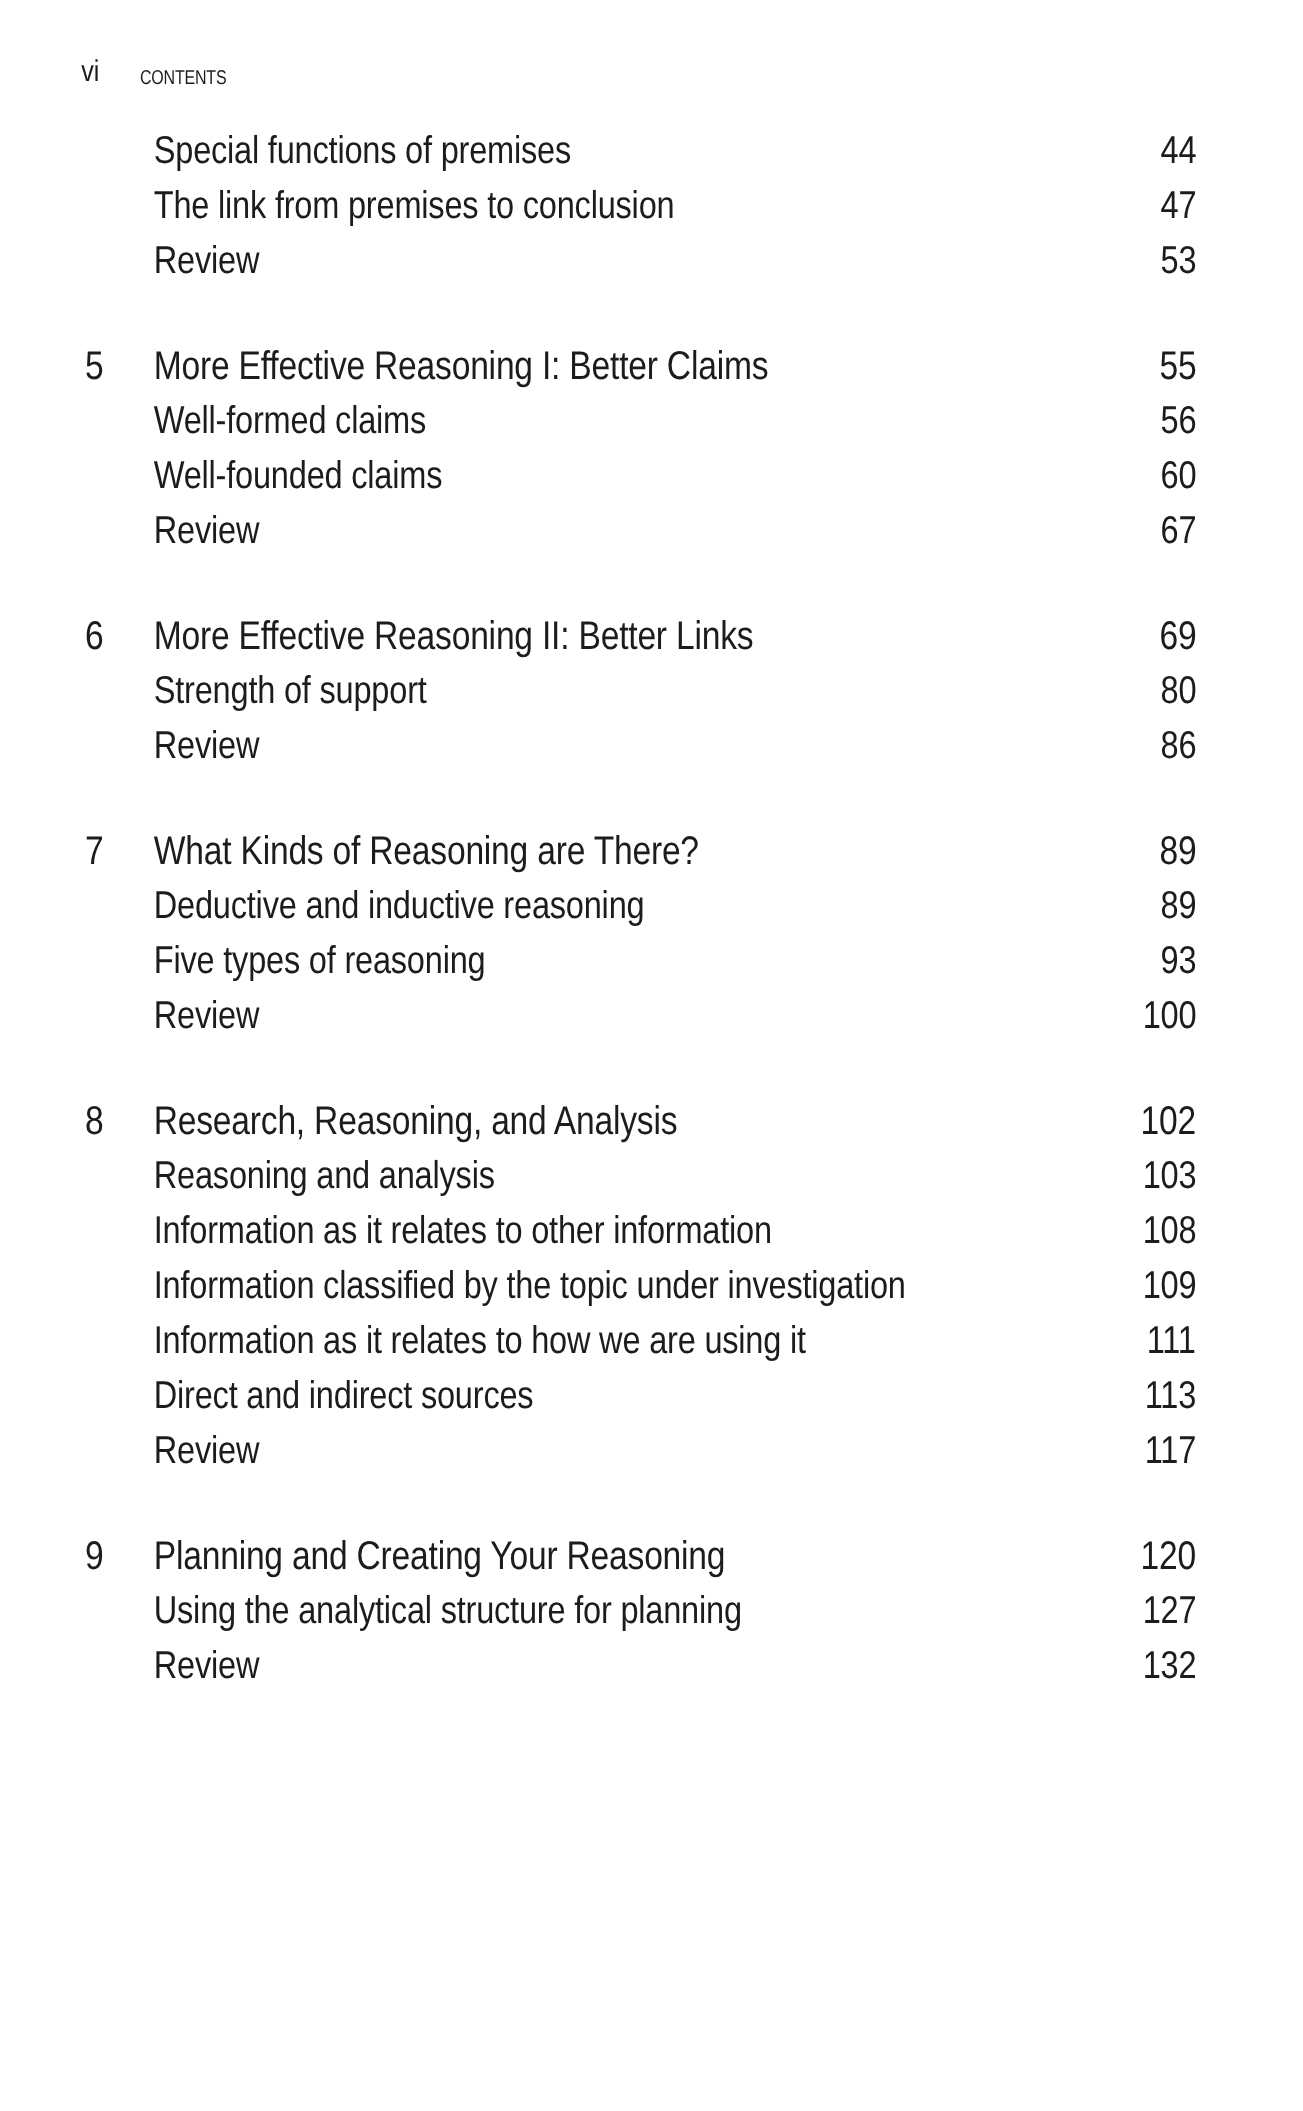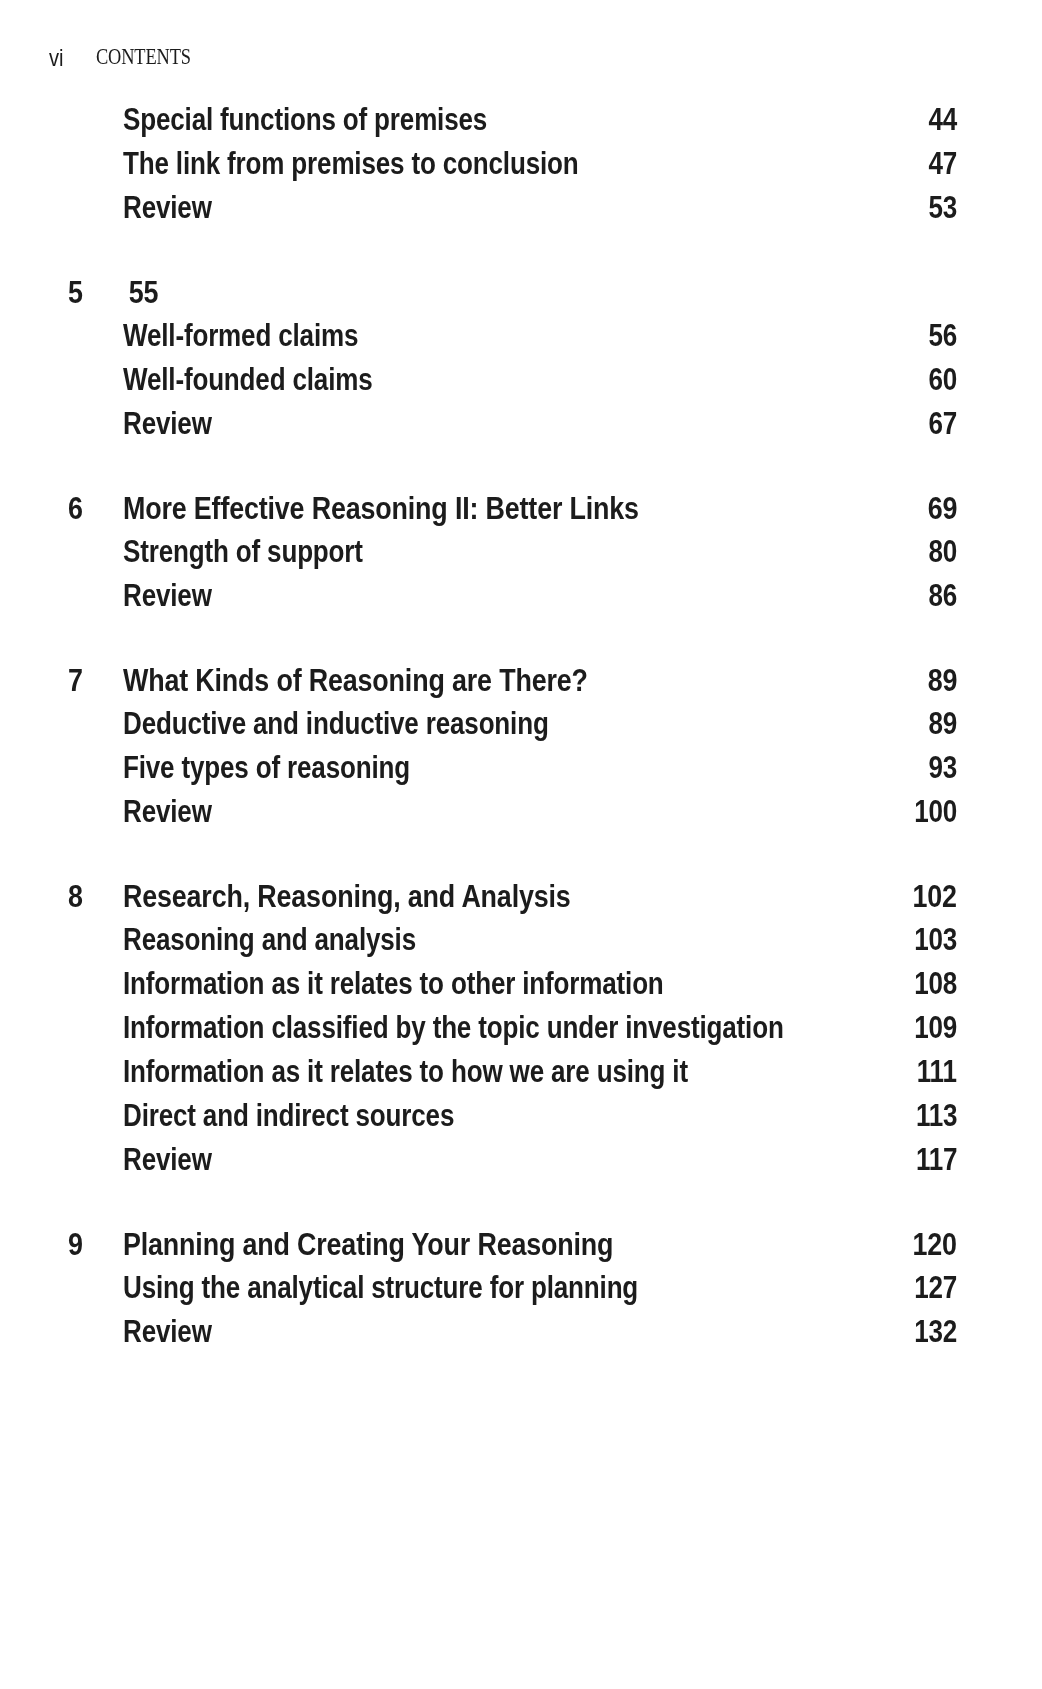--- a/index.html
+++ b/index.html
@@ -13,52 +13,50 @@
     background: var(--bg, #ffffff);
     color: var(--text, #1c1c1c);
     font-family: "Liberation Sans", sans-serif;
     overflow: hidden;
   }
 
   
   .running-head {
     position: absolute;
     top: 44px;
-    left: 49px;
+    left: 65px;
     display: flex;
-    align-items: flex-start;
+    align-items: flex-end;
   }
   .folio {
     font-size: 24px;
     width: 47px;
   }
   .folio .txt { transform: scaleX(0.84); transform-origin: 0 50%; }
   .head-title {
-    font-size: 23px;
+    font-size: 16px;
     letter-spacing: 0.5px;
-    font-family: Liberation Serif, serif;
   }
   .head-title .txt { transform: scaleX(0.80); transform-origin: 0 50%; }
 
   
   .toc {
     position: absolute;
     top: 98px;
     left: 68px;
     right: 85px;
   }
   .toc-section + .toc-section { margin-top: 40px; }
 
   .row {
     display: flex;
     align-items: center;
     height: 44px;
     line-height: 44px;
     font-size: 31px;
-    font-weight: bold;
   }
   .row.chapter-row { font-size: 32px; }
 
   .cell { display: block; }
   .cell.num { width: 55px; flex: 0 0 55px; }
   .cell.label { flex: 1 1 auto; min-width: 0; }
   .row.entry-row .cell.label { padding-left: 55px; }
   .cell.page { flex: 0 0 auto; text-align: right; }
 
   .txt {
@@ -91,20 +89,21 @@
           <span class="cell page"><span class="txt">47</span></span>
         </div>
         <div class="row entry-row">
           <span class="cell label"><span class="txt">Review</span></span>
           <span class="cell page"><span class="txt">53</span></span>
         </div>
       </section>
       <section class="toc-section">
         <div class="row chapter-row">
           <span class="cell num"><span class="txt">5</span></span>
+          <span class="cell label"><span class="txt">More Effective Reasoning I: Better Claims</span></span>
           <span class="cell page"><span class="txt">55</span></span>
         </div>
         <div class="row entry-row">
           <span class="cell label"><span class="txt">Well-formed claims</span></span>
           <span class="cell page"><span class="txt">56</span></span>
         </div>
         <div class="row entry-row">
           <span class="cell label"><span class="txt">Well-founded claims</span></span>
           <span class="cell page"><span class="txt">60</span></span>
         </div>

